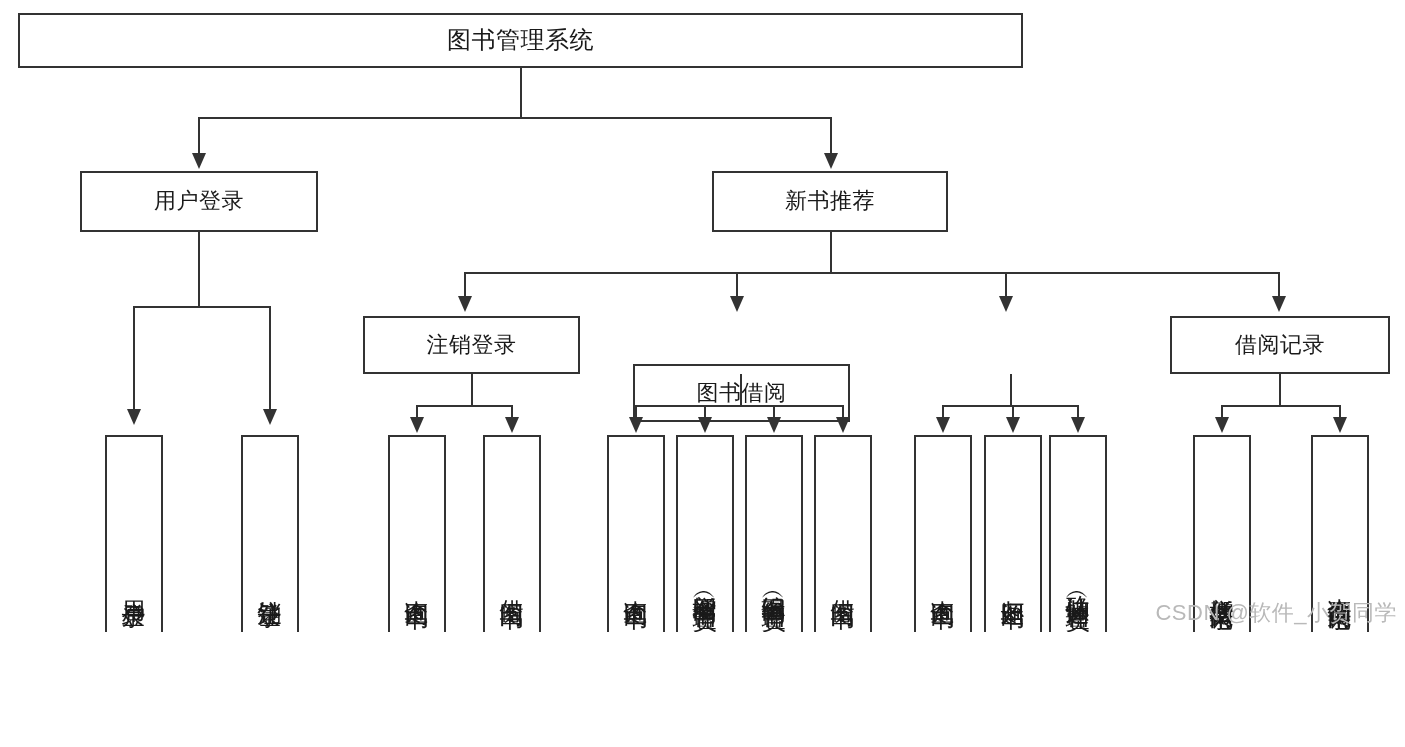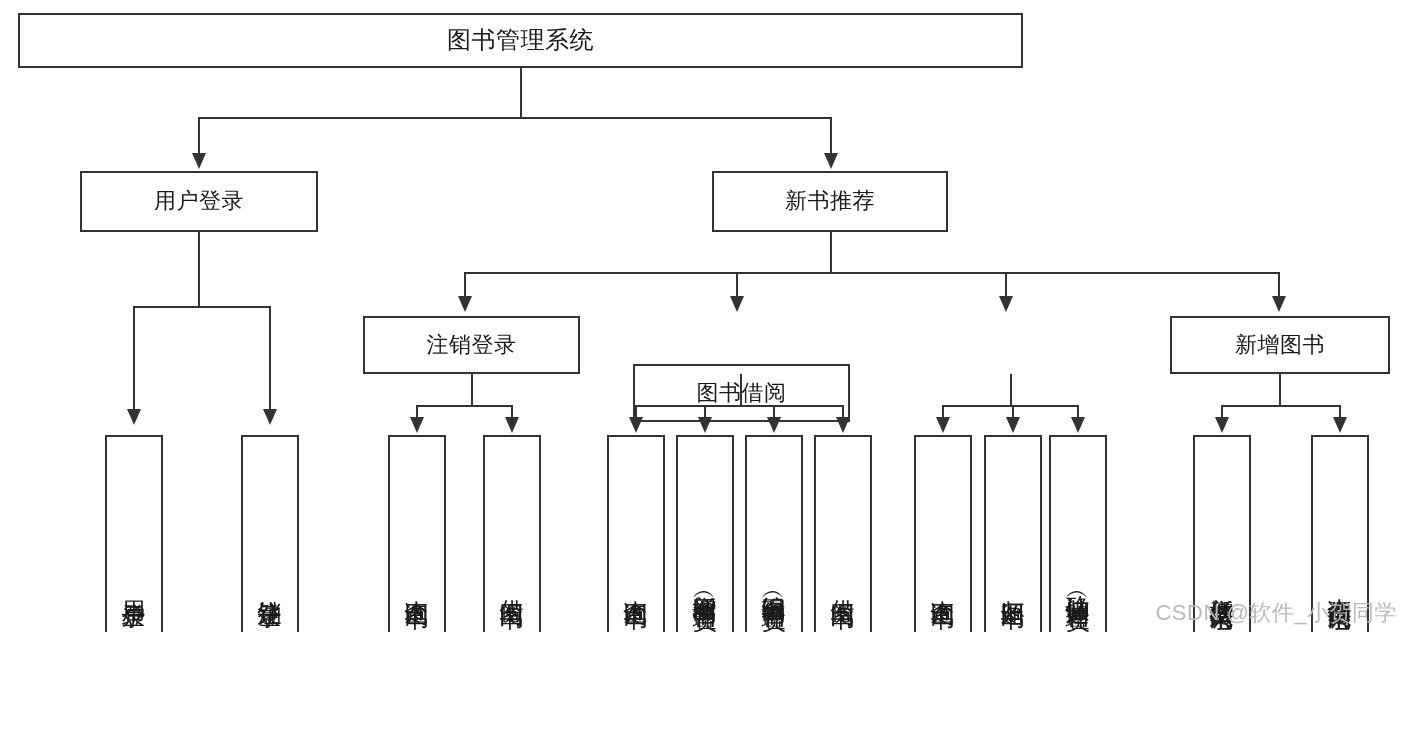--- a/index.html
+++ b/index.html
@@ -128,21 +128,21 @@
   <div class="vline" style="left:1278px; top:272px; width:2px; height:26px;"></div>
   <div class="arrow" style="left:1272px; top:296px;"></div>
 
   <div class="node level3" style="left:363px; top:316px; width:217px; height:58px;">
     <span class="label">注销登录</span>
   </div>
   <div class="node level3" style="left:633px; top:316px; width:217px; height:58px;margin-top:48px;">
     <span class="label">图书借阅</span>
   </div>
   <div class="node level3" style="left:1170px; top:316px; width:220px; height:58px;">
-    <span class="label">新增图书</span>
+    <span class="label">借阅记录</span>
   </div>
 
   <div class="vline" style="left:471px; top:374px; width:2px; height:33px;"></div>
   <div class="hline" style="left:416px; top:405px; width:97px; height:2px;"></div>
   <div class="vline" style="left:416px; top:405px; width:2px; height:14px;"></div>
   <div class="arrow" style="left:410px; top:417px;"></div>
   <div class="vline" style="left:511px; top:405px; width:2px; height:14px;"></div>
   <div class="arrow" style="left:505px; top:417px;"></div>
 
   <div class="vline" style="left:740px; top:374px; width:2px; height:33px;"></div>

